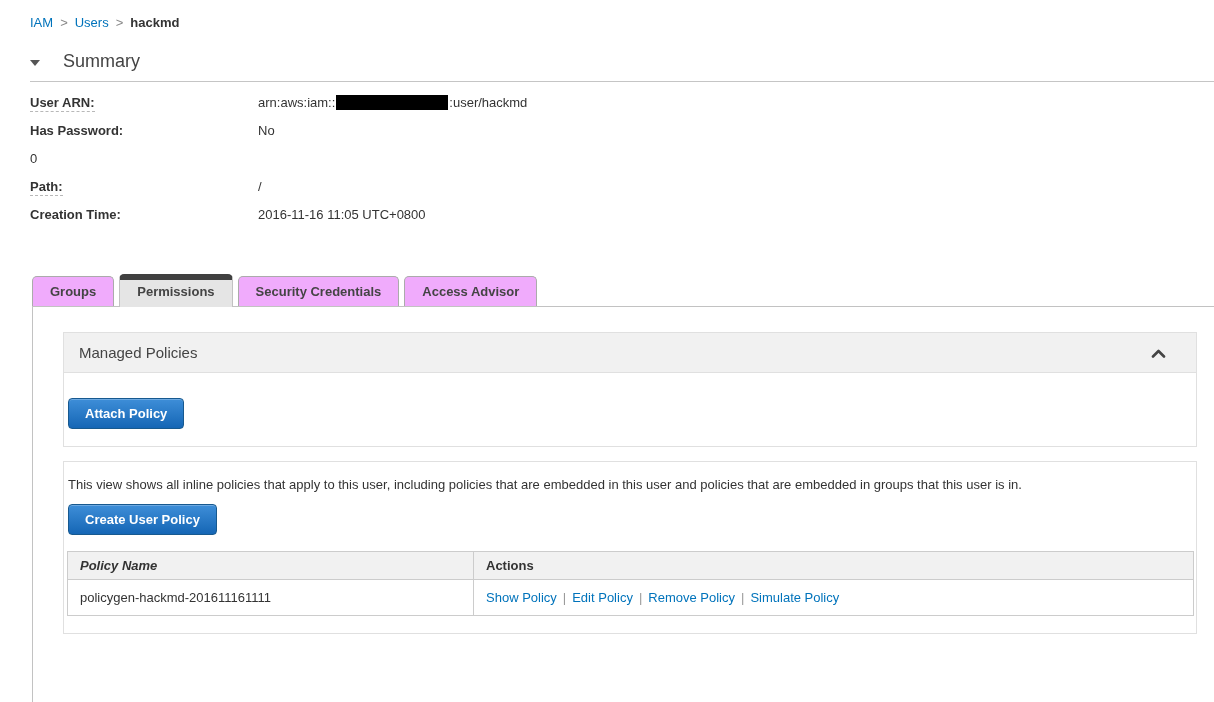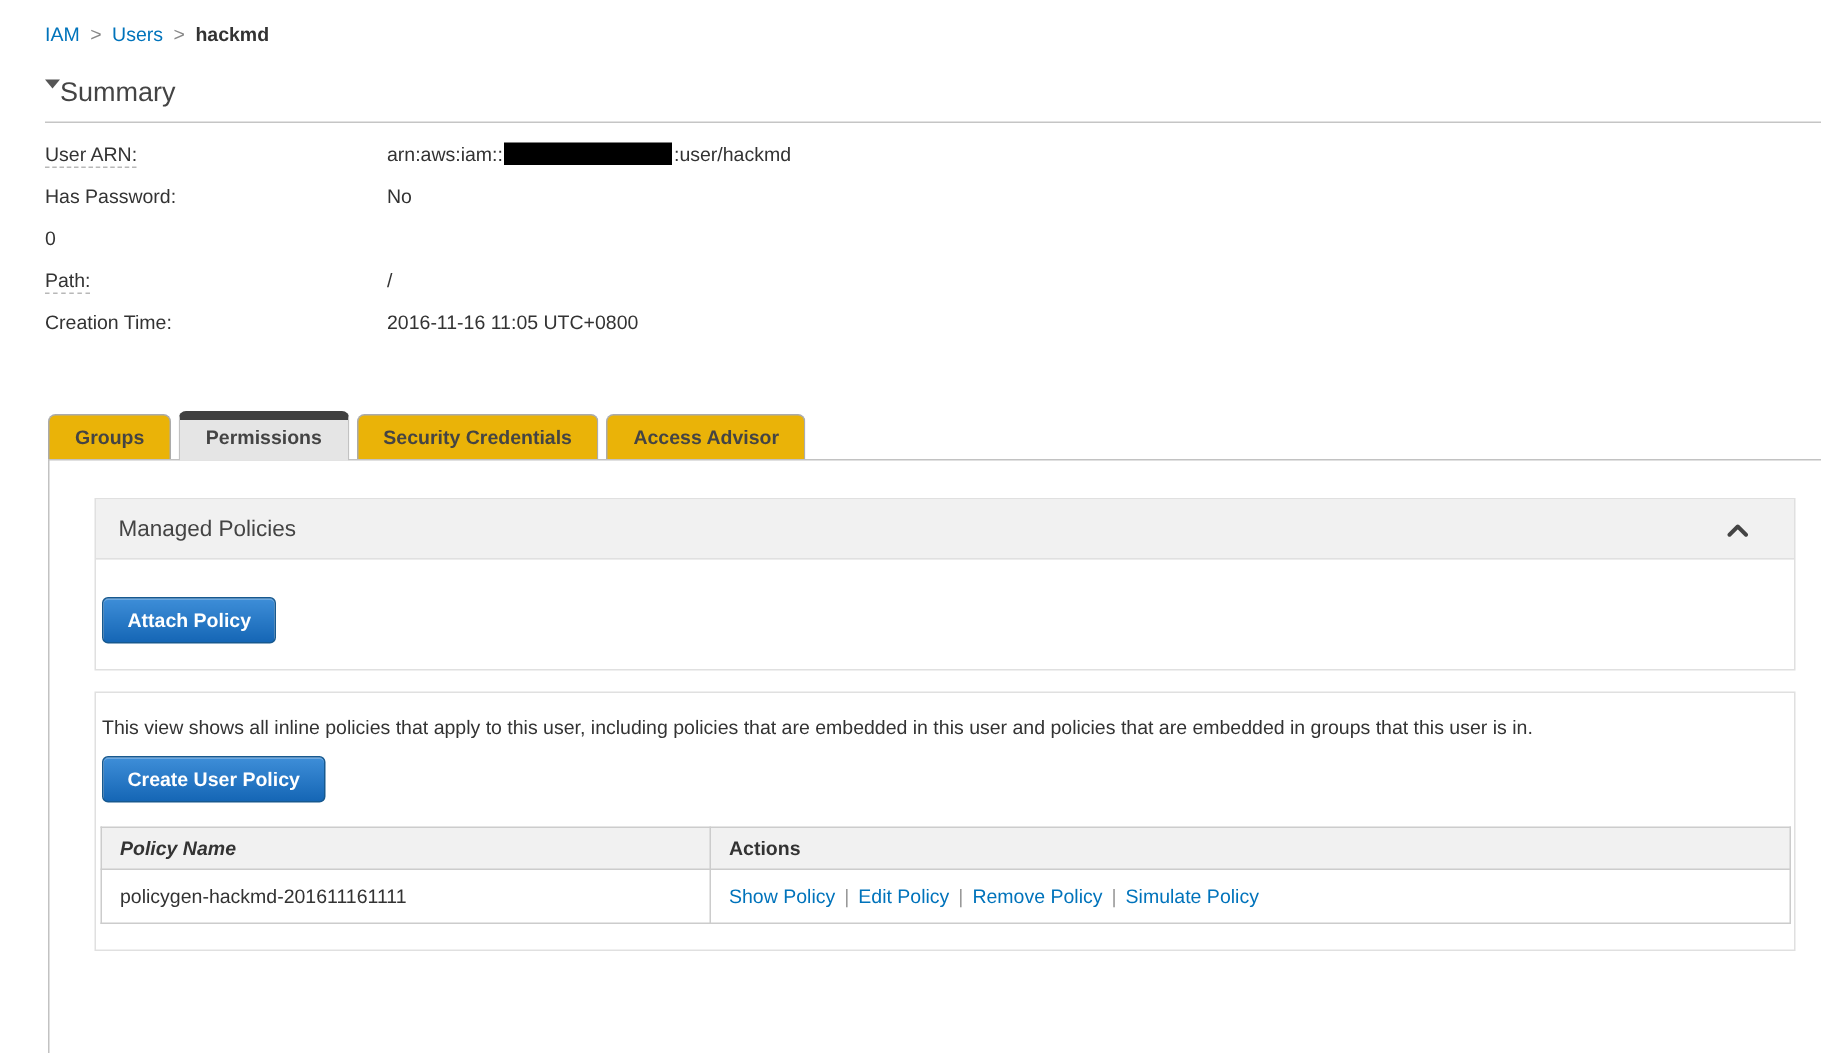--- a/index.html
+++ b/index.html
@@ -13,47 +13,47 @@
 
   
   .breadcrumb { padding: 15px 0 0 30px; font-size: 13px; }
   .breadcrumb a { color: #0073bb; text-decoration: none; cursor: pointer; }
   .crumb-sep { color: #888; margin: 0 7px; }
   .crumb-current { font-weight: bold; color: #333; }
 
   
   .summary-heading {
     margin: 21px 0 0 30px; font-size: 18px; color: #444;
-    display: flex; align-items: flex-start; gap: 0; width: max-content; cursor: pointer;
+    display: flex; align-items: center; gap: 23px; width: max-content; cursor: pointer;
   }
   .caret-down {
     width: 0; height: 0;
     border-left: 5px solid transparent; border-right: 5px solid transparent;
     border-top: 6px solid #555; margin-top: 2px;
   }
   .summary-rule { border: none; border-top: 1px solid #c5c5c5; margin: 9px 0 0 30px; }
 
   
   .summary-grid { margin: 13px 0 0 30px; }
   .summary-row { display: flex; align-items: baseline; min-height: 28px; }
-  .summary-label { width: 228px; flex: none; font-weight: normal; color: #333; }
+  .summary-label { width: 228px; flex: none; font-weight: bold; color: #333; }
   .summary-label .dashed { border-bottom: 1px dashed #b8b8b8; padding-bottom: 1px; }
   .summary-value { color: #333; }
   .redacted-box {
     display: inline-block; width: 112px; height: 15px; background: #000;
     vertical-align: text-bottom; margin: 0 1px;
   }
 
   
   .tabs {
     display: flex; gap: 5px; align-items: flex-end;
     margin: 39px 0 0 32px; position: relative; z-index: 2;
   }
   .tab {
-    background: #eab308; border: 1px solid #ababab; border-bottom: none;
+    background: #f0abfc; border: 1px solid #ababab; border-bottom: none;
     border-radius: 5px 5px 0 0; padding: 7px 17px;
     font-weight: bold; font-size: 13px; color: #444; cursor: pointer; white-space: nowrap;
   }
   .tab.active {
     background: #e5e5e5; border: 1px solid #c2c2c2; border-bottom: none;
     border-top: 6px solid #404040;
     padding: 4px 17px 8px; margin-bottom: -1px;
   }
 
   

